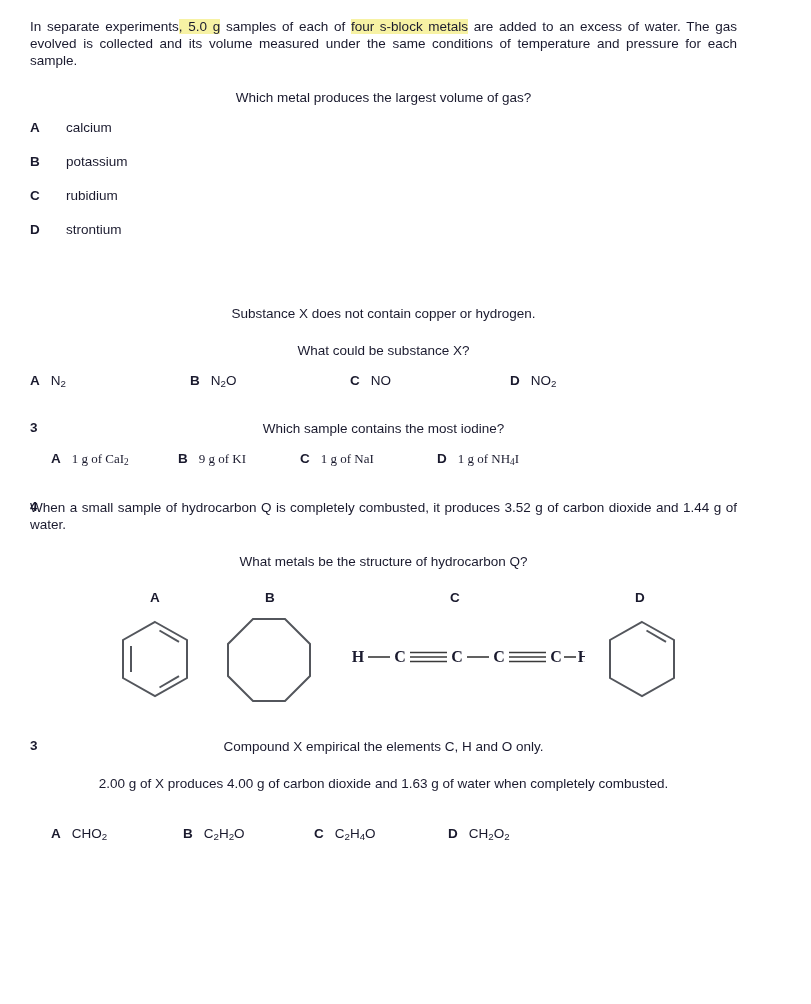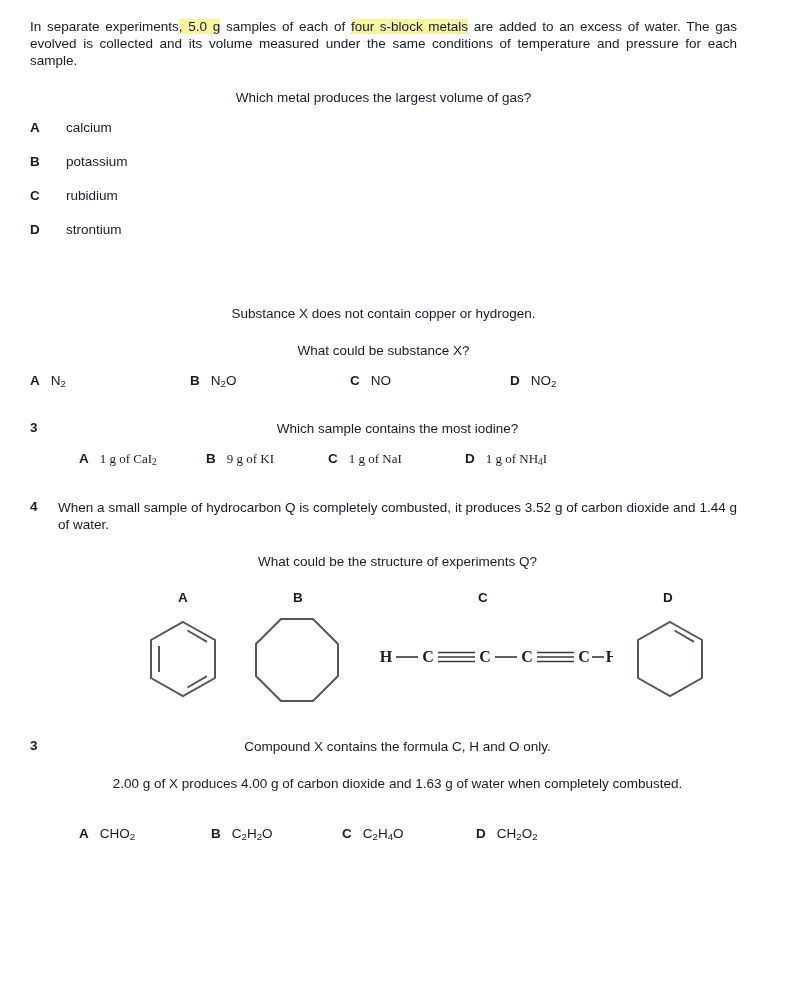--- a/index.html
+++ b/index.html
@@ -31,21 +31,20 @@
     top: 0;
     width: 22px;
     font-size: 13.5px;
     font-weight: bold;
     text-align: left;
   }
   .qbody {
     margin-left: 0;
   }
   .qbody.indent {
-    margin-left: 28px;
   }
   p.stem {
     font-size: 13.5px;
     line-height: 17px;
     margin: 0 0 0 0;
     text-align: justify;
     text-justify: inter-word;
   }
   p.stem.nojust {
     text-align: center;
@@ -229,21 +228,21 @@
 
   <div class="gap-lg"></div>
 
   <div class="qblock">
     <div class="qnum">4</div>
     <div class="qbody indent">
       <p class="stem">When a small sample of hydrocarbon Q is completely combusted, it produces 3.52 g of carbon dioxide and 1.44 g of water.</p>
 
       <div class="gap-md"></div>
 
-      <p class="stem nojust">What could be the structure of experiments Q?</p>
+      <p class="stem nojust">What metals be the structure of hydrocarbon Q?</p>
 
       <div class="gap-md"></div>
 
       <div class="struct-labels">
         <span style="left:120px">A</span>
         <span style="left:235px">B</span>
         <span style="left:420px">C</span>
         <span style="left:605px">D</span>
       </div>
 
@@ -293,21 +292,21 @@
 
       </div>
     </div>
   </div>
 
   <div class="gap-md"></div>
 
   <div class="qblock">
     <div class="qnum">3</div>
     <div class="qbody indent">
-      <p class="stem nojust">Compound X contains the formula C, H and O only.</p>
+      <p class="stem nojust">Compound X empirical the elements C, H and O only.</p>
 
       <div class="gap-md"></div>
 
       <p class="stem nojust">2.00 g of X produces 4.00 g of carbon dioxide and 1.63 g of water when completely combusted.</p>
 
       <div class="gap-md"></div>
 
 
       <div class="gap-sm"></div>
 

